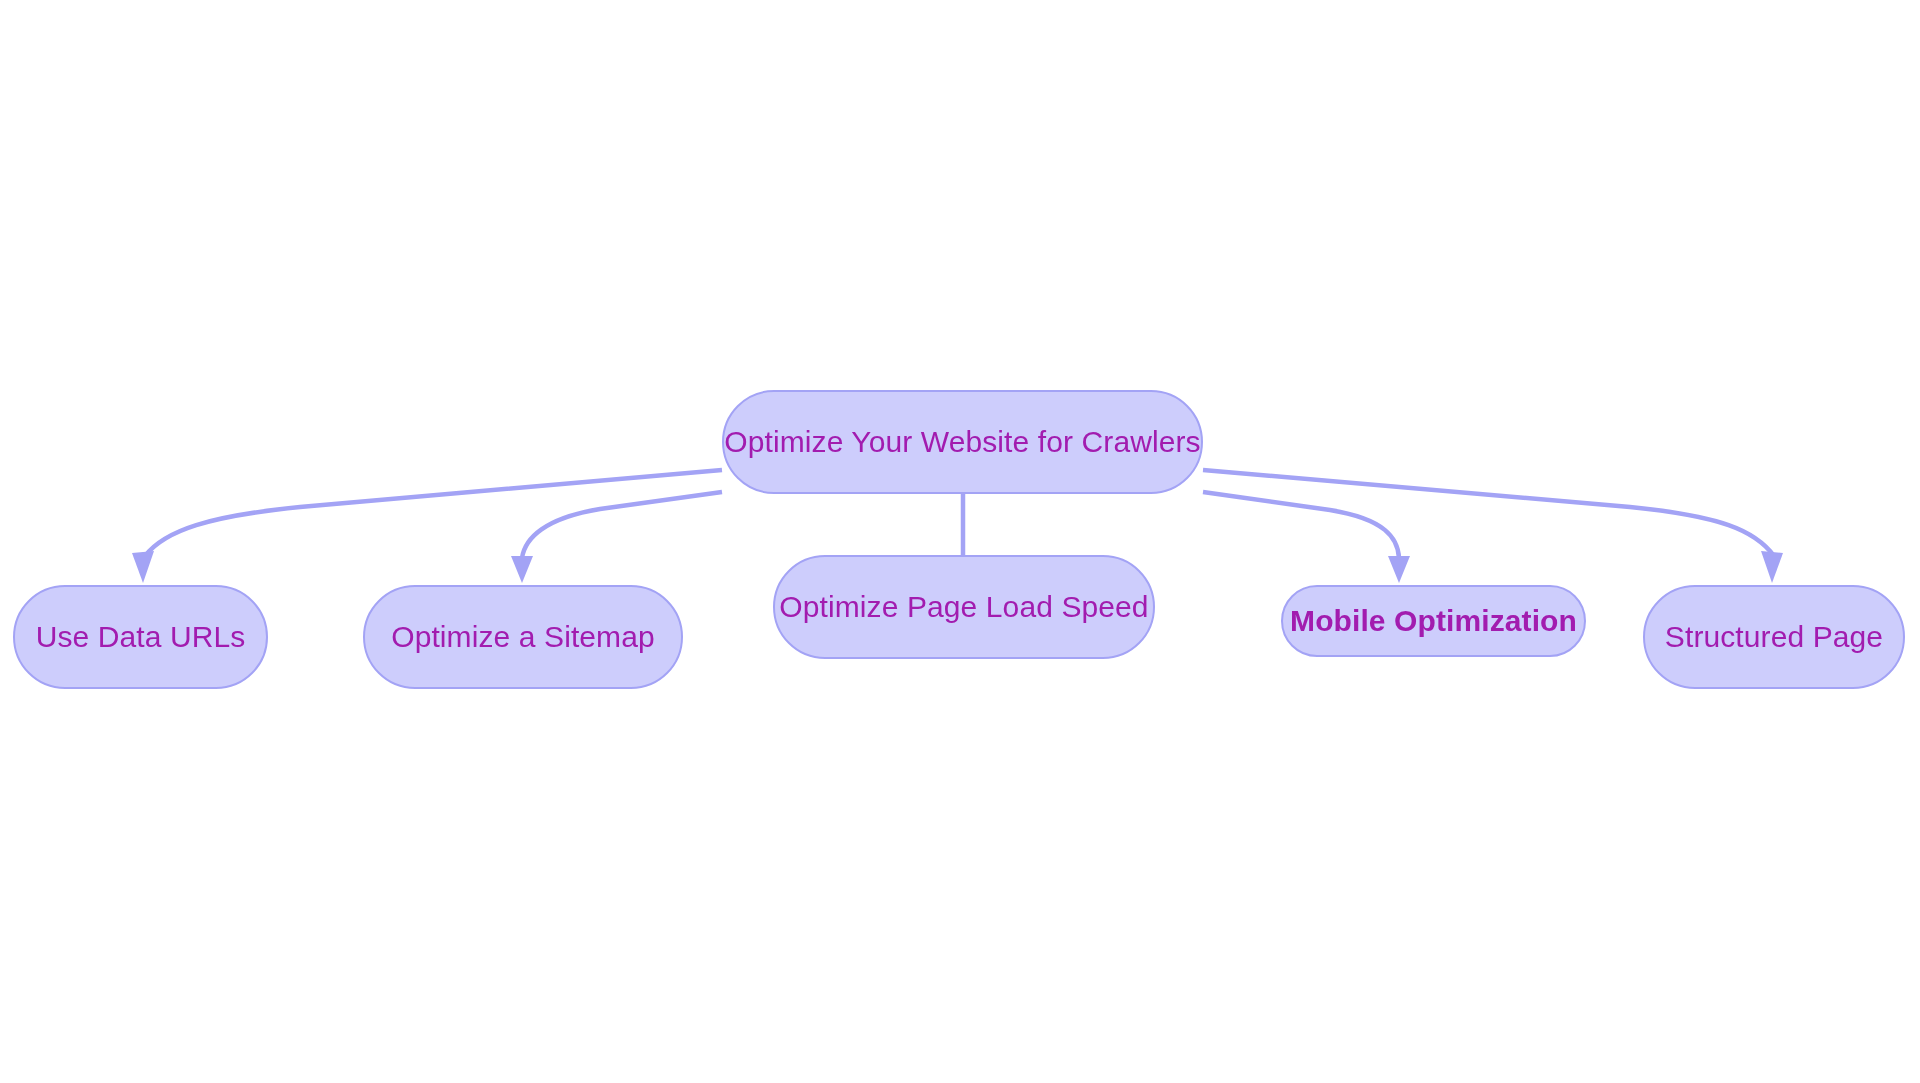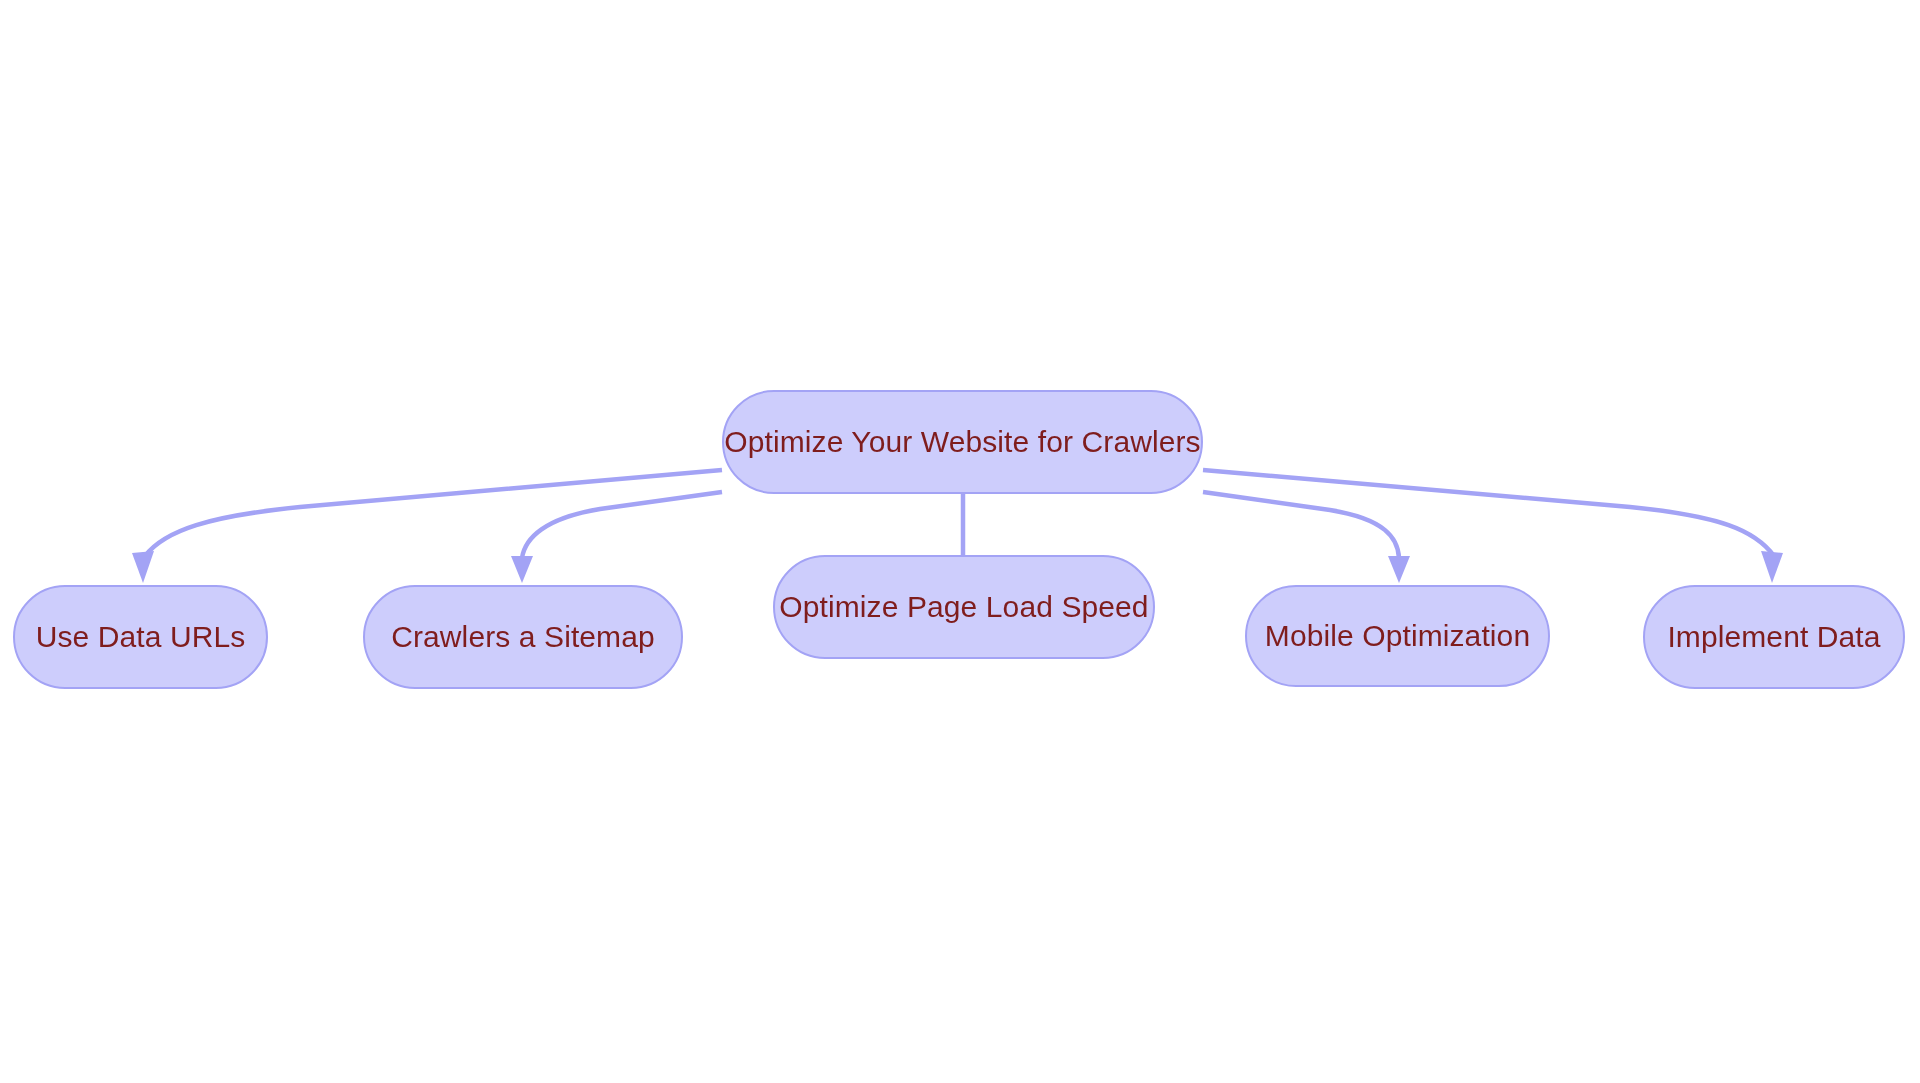--- a/index.html
+++ b/index.html
@@ -51,33 +51,33 @@
     background: #cdcdfc;
     border: 2px solid #a3a3f5;
     border-radius: 60px;
     color: #3333d9;
     white-space: nowrap;
   }
   .node-label {
     font-family: "Liberation Sans", sans-serif;
     font-size: 30px;
     line-height: 1;
-    color: #7f1d1d;
+    color: #a21caf;
     letter-spacing: 0.1px;
   }
   .node.root {
     left: 722px;
     top: 390px;
     width: 481px;
     height: 104px;
   }
   .node.child-0 { left: 13px;   top: 585px; width: 255px; height: 104px; }
   .node.child-1 { left: 363px;  top: 585px; width: 320px; height: 104px; }
   .node.child-2 { left: 773px;  top: 555px; width: 382px; height: 104px; }
-  .node.child-3 { left: 1245px; top: 585px; width: 305px; height: 102px; }
+  .node.child-3 { left: 1281px; top: 585px; width: 305px; height: 72px; font-weight: bold; }
   .node.child-4 { left: 1643px; top: 585px; width: 262px; height: 104px; }
 </style>
 </head>
 <body>
 
 <div id="flowchart-canvas">
 
   <svg id="edge-layer" viewBox="0 0 1920 1083" width="1920" height="1083" xmlns="http://www.w3.org/2000/svg">
 
     <path class="edge-path" d="M 722,470 L 300,507 C 210,516 165,530 145,556"></path>
@@ -98,28 +98,28 @@
 
   <div class="node root">
     <span class="node-label">Optimize Your Website for Crawlers</span>
   </div>
 
   <div class="node child-0">
     <span class="node-label">Use Data URLs</span>
   </div>
 
   <div class="node child-1">
-    <span class="node-label">Crawlers a Sitemap</span>
+    <span class="node-label">Optimize a Sitemap</span>
   </div>
 
   <div class="node child-2">
     <span class="node-label">Optimize Page Load Speed</span>
   </div>
 
   <div class="node child-3">
     <span class="node-label">Mobile Optimization</span>
   </div>
 
   <div class="node child-4">
-    <span class="node-label">Implement Data</span>
+    <span class="node-label">Structured Page</span>
   </div>
 
 </div>
 
 </body></html>

